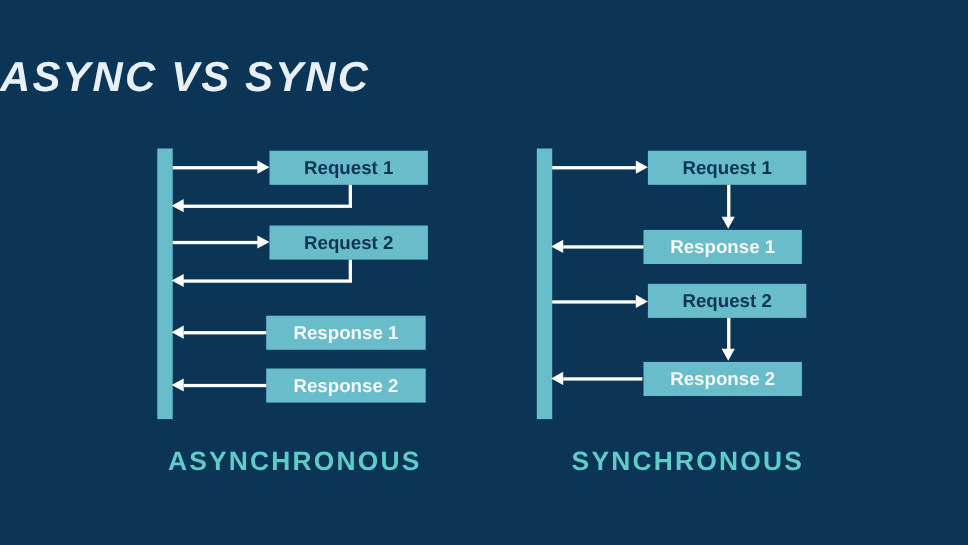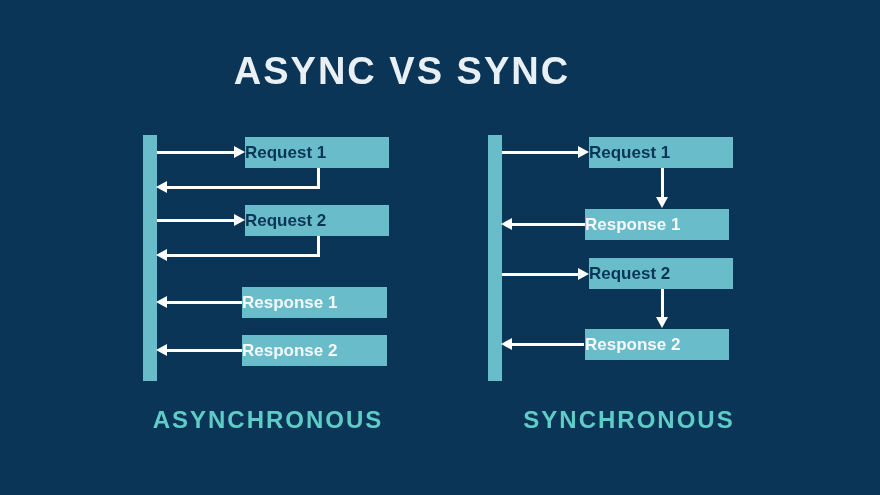--- a/index.html
+++ b/index.html
@@ -17,36 +17,38 @@
   .stage {
     position: relative;
     width: 880px;
     height: 495px;
     background: var(--bg);
   }
   .title {
     position: absolute;
     left: 0; top: 50px;
     width: 804px;
-    text-align: center;
+    text-align: left;
     font-size: 38px;
     font-weight: 800;
     letter-spacing: 2px;
     color: var(--title);
+    font-style: italic;
   }
   .bar {
     position: absolute;
     width: 14px;
     background: var(--teal);
   }
   .box {
     position: absolute;
     height: 31px;
     line-height: 31px;
     background: var(--teal);
+    text-align: center;
     font-size: 17px;
     font-weight: 700;
   }
   .box.request  { color: var(--req-text); }
   .box.response { color: var(--resp-text); }
   .hline { position: absolute; height: 3px; background: var(--arrow); }
   .vline { position: absolute; width: 3px;  background: var(--arrow); }
   .arrR, .arrL, .arrD { position: absolute; width: 0; height: 0; }
   .arrR {
     border-top: 6px solid transparent;
@@ -131,16 +133,16 @@
 
     <div class="hline" style="left:502px; top:273px; width:76px;"></div>
     <div class="arrR" style="left:578px; top:268px;"></div>
 
     <div class="vline" style="left:661px; top:289px; height:29px;"></div>
     <div class="arrD" style="left:656px; top:317px;"></div>
 
     <div class="hline" style="left:512px; top:343px; width:72px;"></div>
     <div class="arrL" style="left:501px; top:338px;"></div>
 
-    <div class="caption" style="left:509px;">SYNCHRONOUS</div>
+    <div class="caption" style="left:491px;text-align:right;">SYNCHRONOUS</div>
   </div>
 
 </div>
 
 </body></html>

